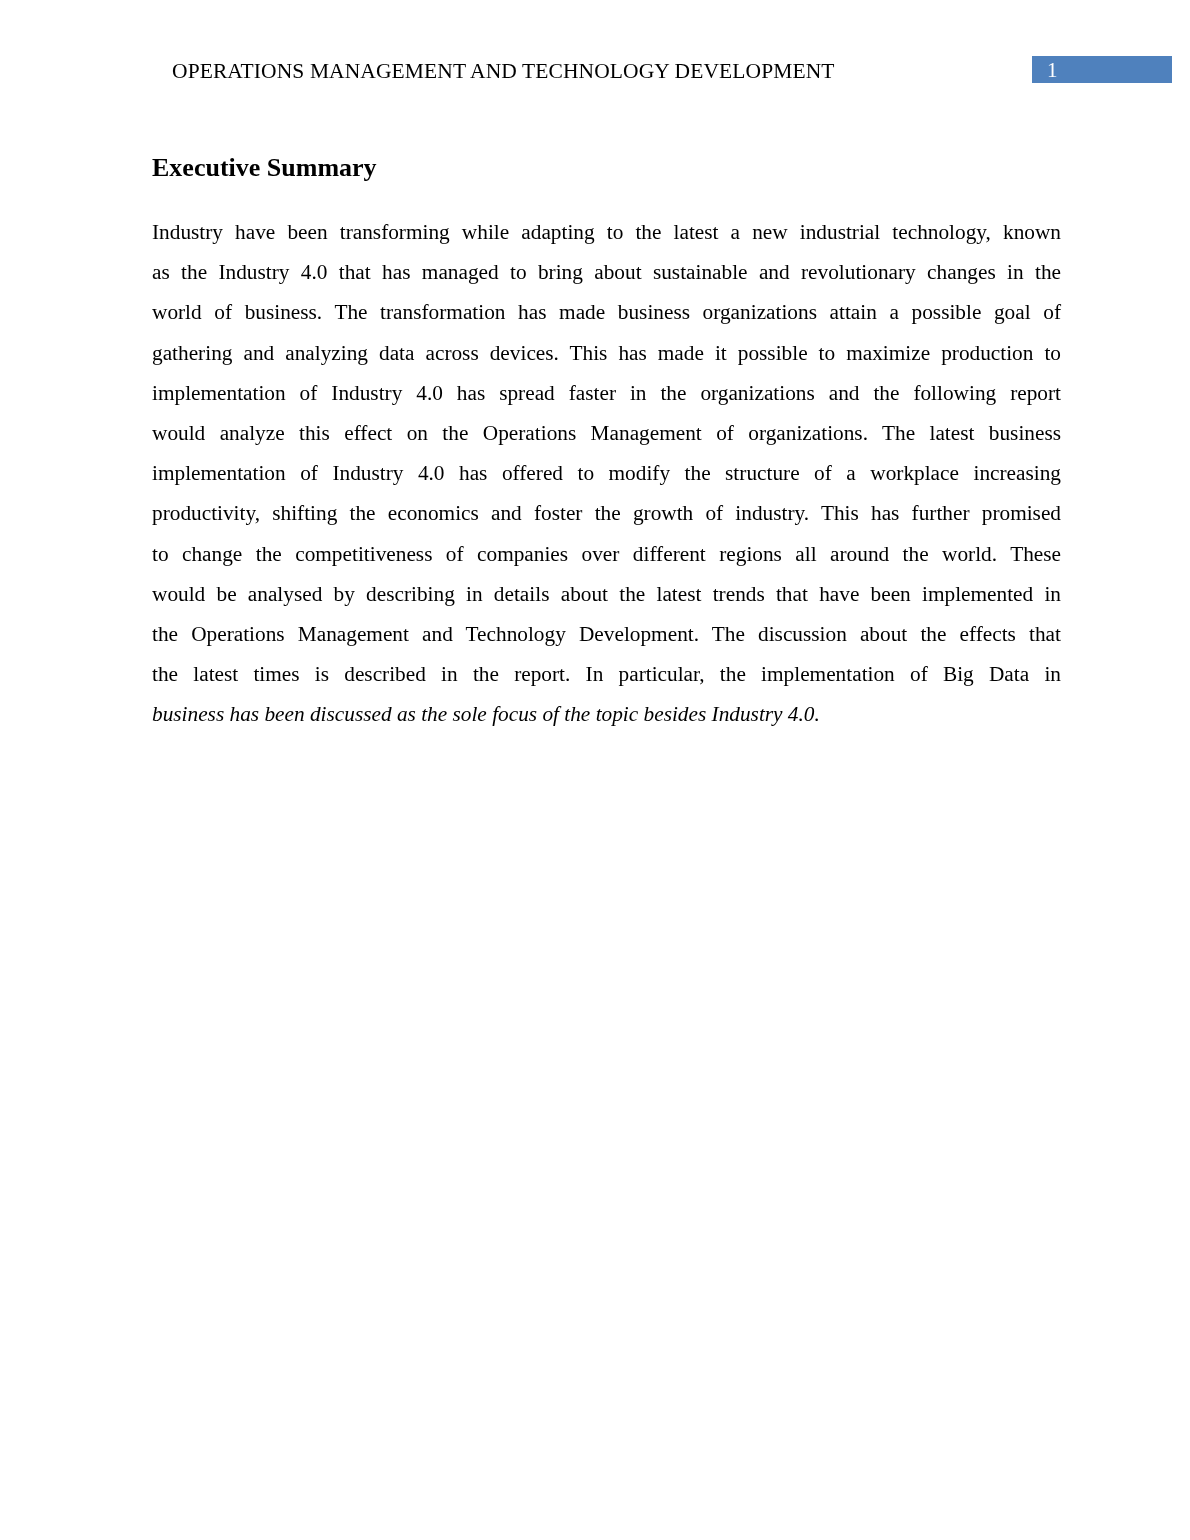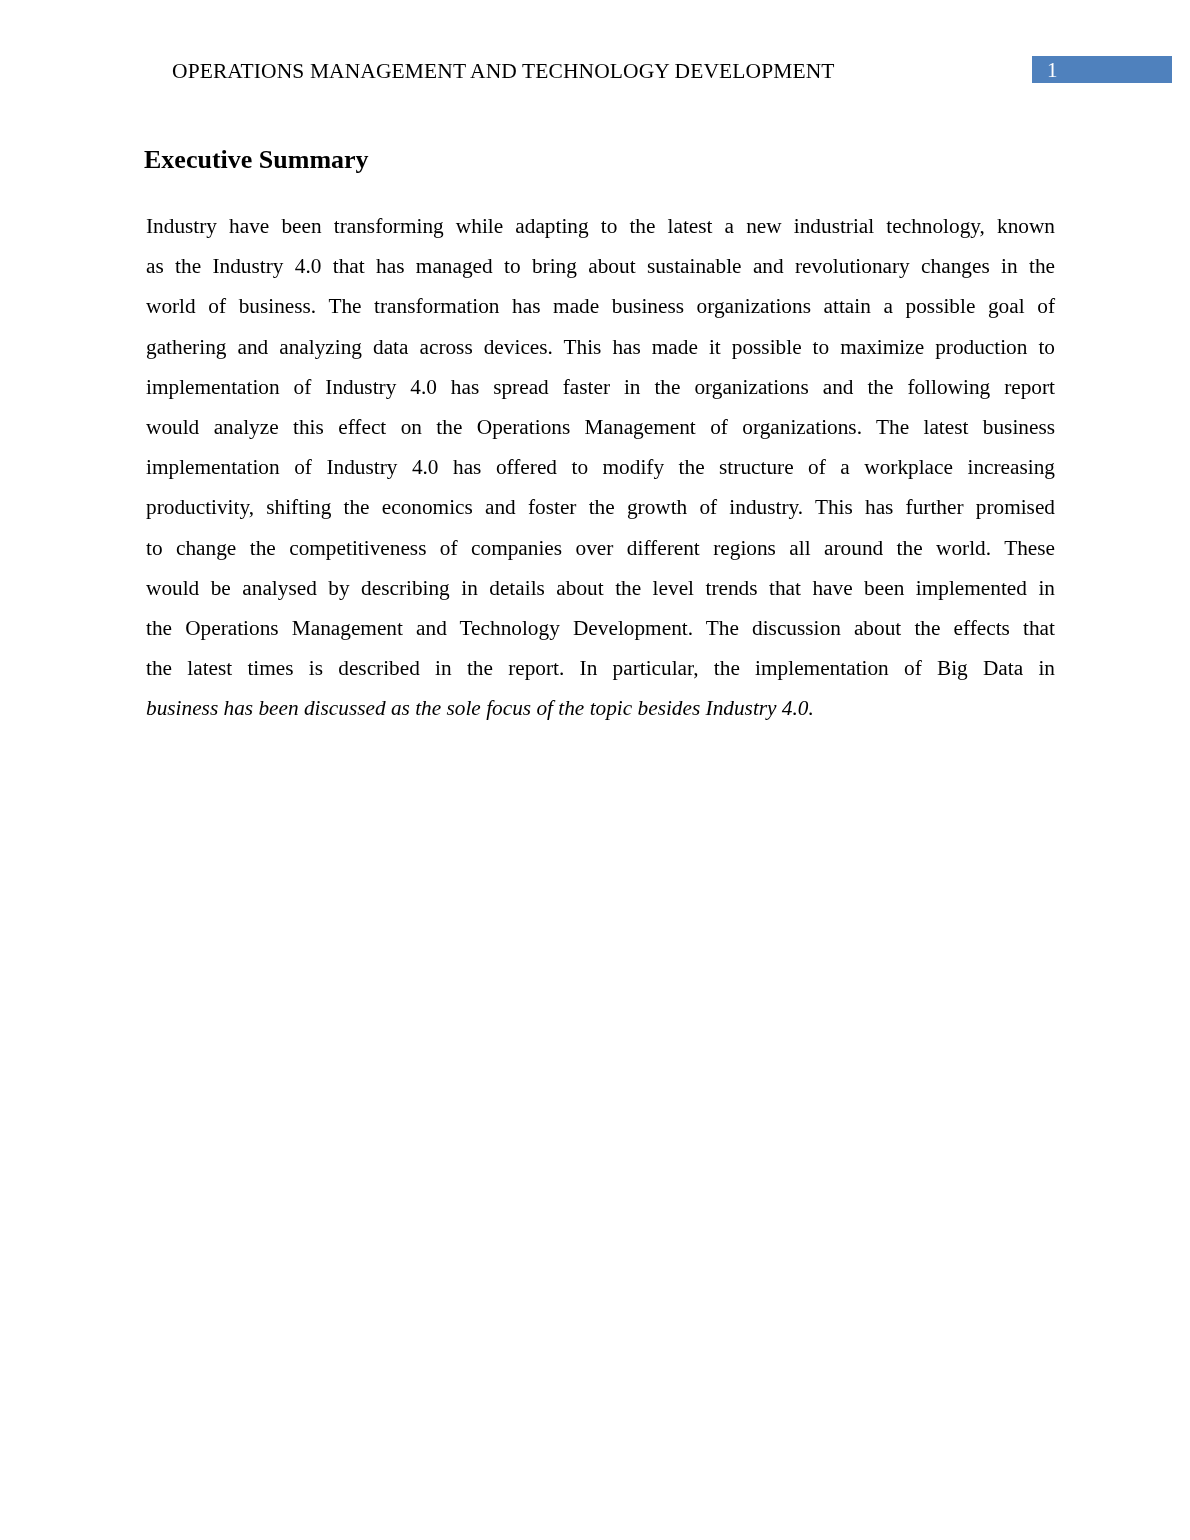--- a/index.html
+++ b/index.html
@@ -46,32 +46,32 @@
       left: 15px;
       top: 0px;
       font-size: 21px;
       line-height: 28px;
       color: #ffffff;
     }
     .section-heading {
       position: absolute;
       left: 140px;
       top: 139px;
-      margin: 4px;
+      margin: 12px;
       font-size: 26px;
       line-height: 34px;
       font-weight: bold;
       white-space: nowrap;
     }
     .body-paragraph {
       position: absolute;
       left: 140px;
       top: 200px;
       width: 909px;
-      margin: 6px;
+      margin: 12px;
       font-size: 21.3px;
       line-height: 40.2px;
       text-align: justify;
       text-align-last: left;
       white-space: normal;
     }
     .body-paragraph .line {
       display: block;
       text-align: justify;
       text-align-last: justify;
@@ -100,19 +100,19 @@
   <p class="body-paragraph">
     <span class="line">Industry have been transforming while adapting to the latest  a new industrial technology, known</span>
     <span class="line">as the Industry 4.0 that has managed to bring about sustainable and revolutionary changes in the</span>
     <span class="line">world of business. The transformation has made business organizations attain a possible goal of</span>
     <span class="line">gathering and analyzing data across devices. This has made it possible to maximize production to</span>
     <span class="line">implementation of Industry 4.0 has spread faster in the organizations and the following report</span>
     <span class="line">would analyze this effect on the Operations Management of organizations. The latest business</span>
     <span class="line">implementation of Industry 4.0 has offered to modify the structure of a workplace increasing</span>
     <span class="line">productivity, shifting the economics and foster the growth of industry. This has further promised</span>
     <span class="line">to change the competitiveness of companies over different regions all around the world. These</span>
-    <span class="line">would be analysed by describing in details about the level trends that have been implemented in</span>
+    <span class="line">would be analysed by describing in details about the latest trends that have been implemented in</span>
     <span class="line">the Operations Management and Technology Development. The discussion about the effects that</span>
     <span class="line">the latest times is described in the report. In particular, the implementation of Big Data in</span>
     <span class="line last">business has been discussed as the sole focus of the topic besides Industry 4.0.</span>
   </p>
 
 </div>
 
 </body></html>

